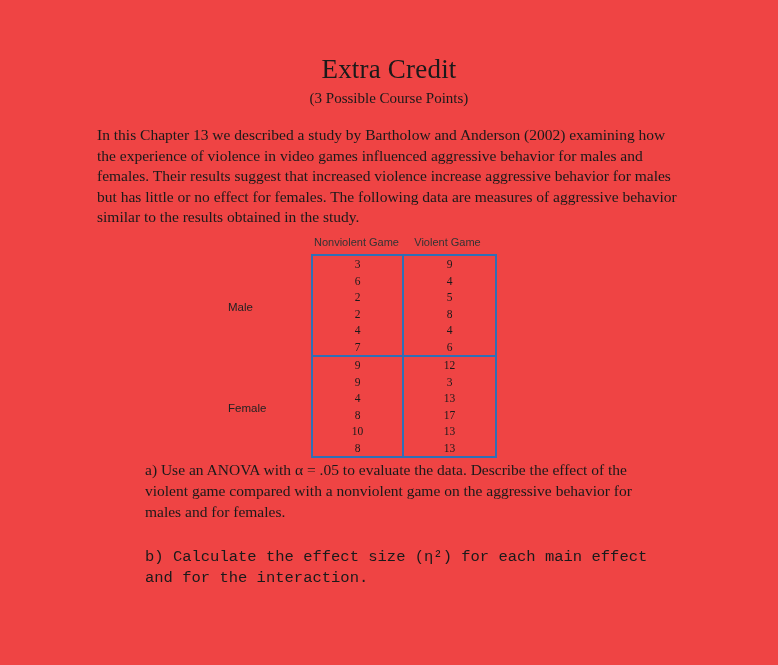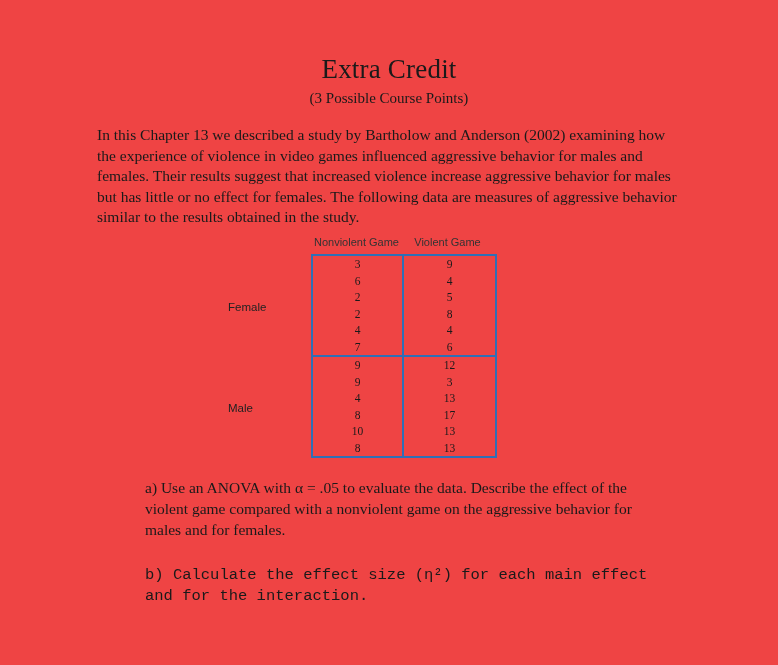--- a/index.html
+++ b/index.html
@@ -79,37 +79,37 @@
     box-sizing:border-box;
   }
   .cell.c0 { border-right:2px solid #2f6fb7; }
   
   .question {
     margin-left:145px;
     width:520px;
     font-size:15.5px;
     line-height:1.35;
   }
-  .qa { margin-top:20px; }
+  .qa { margin-top:2px; }
   .qb { margin-top:24px;font-family:Liberation Mono, monospace; }
 </style>
 </head>
 <body>
 
 <div class="page">
 
   <div class="title">Extra Credit</div>
   <div class="subtitle">(3 Possible Course Points)</div>
 
   <div class="intro">In this Chapter 13 we described a study by Bartholow and Anderson (2002) examining how the experience of violence in video games influenced aggressive behavior for males and females. Their results suggest that increased violence increase aggressive behavior for males but has little or no effect for females. The following data are measures of aggressive behavior similar to the results obtained in the study.</div>
 
   <div class="table-area">
     <div class="labels">
+      <div class="glabel">Male</div>
       <div class="glabel">Female</div>
-      <div class="glabel">Male</div>
     </div>
     <div class="tblcol">
       <div class="thead">
         <span>Nonviolent Game</span>
         <span>Violent Game</span>
       </div>
       <div class="tbox">
         <div class="tgroup">
           <div class="trow">
               <div class="cell c0">3</div>

